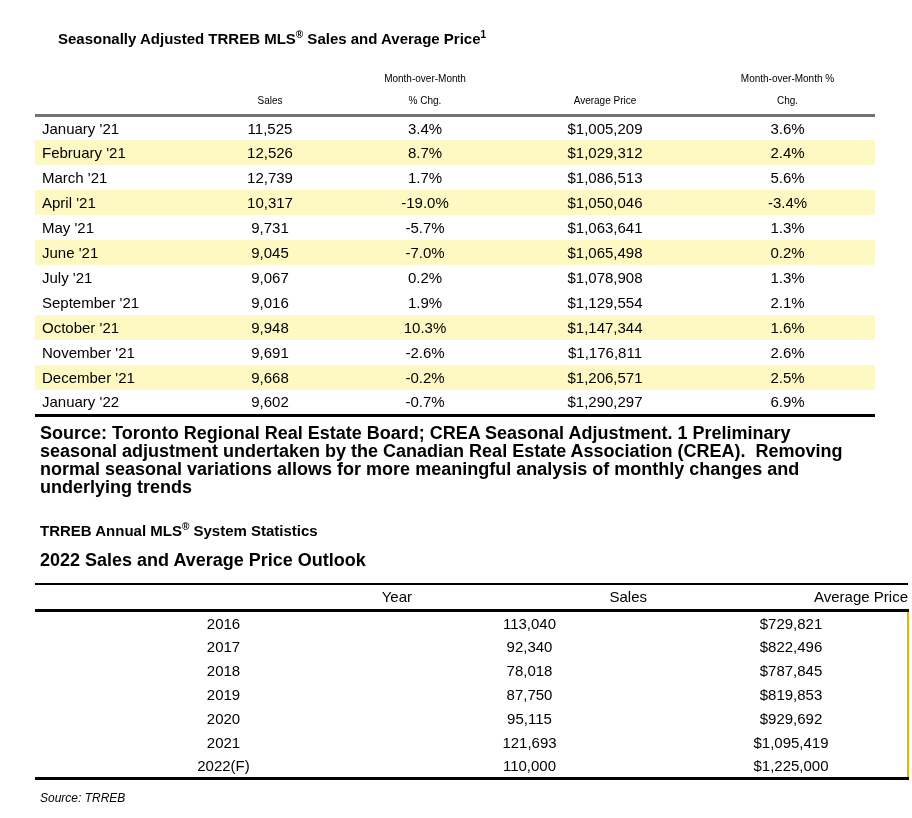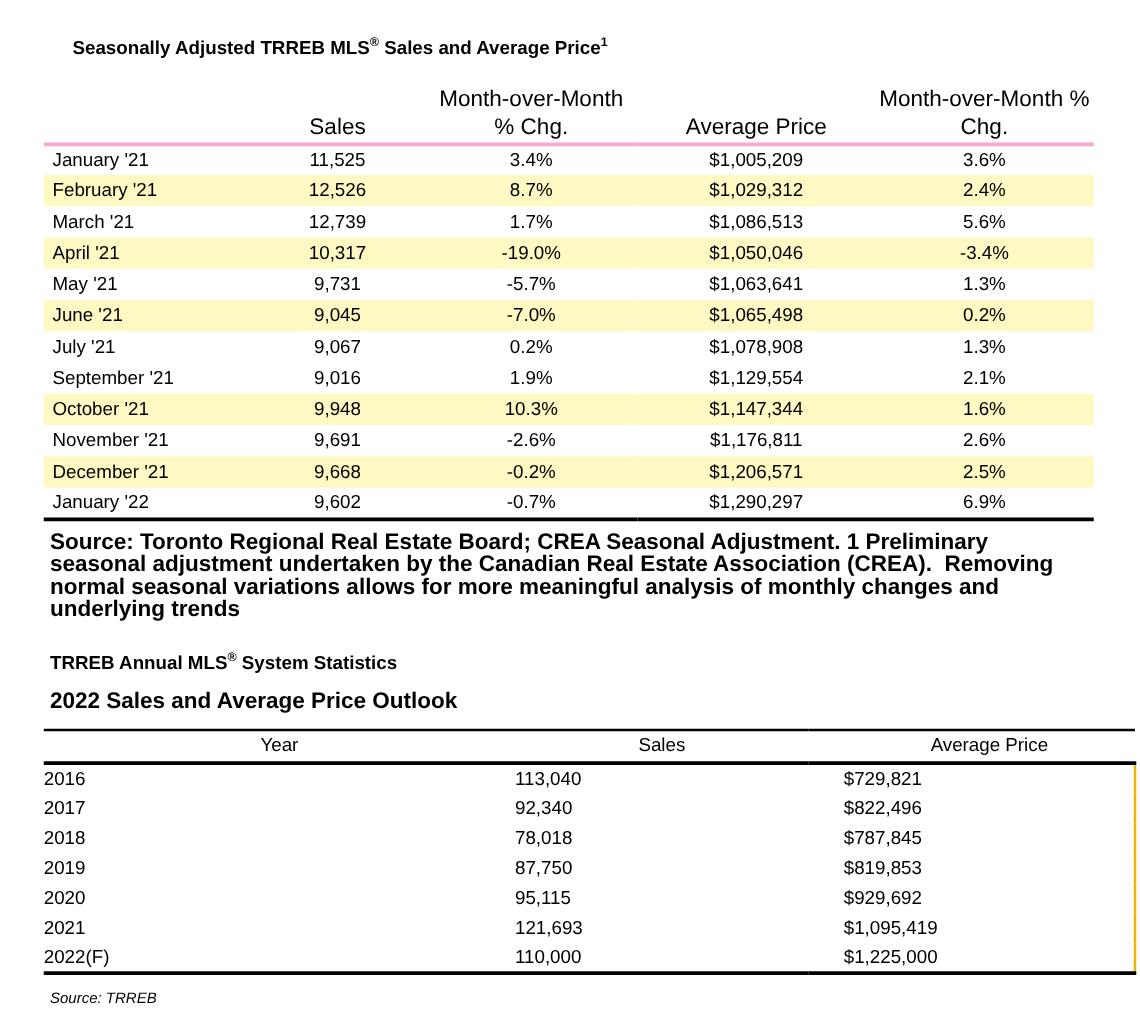--- a/index.html
+++ b/index.html
@@ -28,25 +28,25 @@
     vertical-align: super;
     font-weight: bold;
   }
   table { border-collapse: collapse; table-layout: fixed; }
 
   
   .t1 { width: 840px; margin-top: 16px; }
   .t1 thead td {
     vertical-align: bottom;
     text-align: center;
-    font-size: 18px;
+    font-size: 10px;
     line-height: 22px;
     padding: 0 0 2px 0;
     height: 52px;
-    border-bottom: 3px solid #f9a8d4;
+    border-bottom: 3px solid #737373;
   }
   .t1 tbody td {
     height: 25px;
     font-size: 15px;
     text-align: center;
     padding: 0;
     vertical-align: middle;
   }
   .t1 tbody tr.stripe { background: #fef9c3; }
   .t1 tbody tr:last-child td { border-bottom: 3px solid #000; }
@@ -61,30 +61,31 @@
     font-weight: bold;
   }
 
   
   .title2a { font-weight: bold; font-size: 15px; line-height: 16px; margin: 23px 0 0 5px; }
   .title2b { font-weight: bold; font-size: 18px; line-height: 16px; margin: 13px 0 0 5px; }
 
   .t2 { width: 873px; margin-top: 15px; }
   .t2 thead td {
     height: 27px;
-    text-align: center;
+    text-align: right;
     font-size: 15px;
     vertical-align: middle;
     border-top: 2px solid #000;
     border-bottom: 3px solid #000;
     padding: 0;
   }
   .t2 tbody td {
     height: 24px;
     font-size: 15px;
+    text-align: center;
     vertical-align: middle;
     padding: 0;
   }
   .t2 tbody td:last-child { border-right: 2px solid #eab308; }
   .t2 tbody tr:last-child td { border-bottom: 3px solid #000; }
   .t2 .avgcol { padding-left: 28px; }
 
   .source-note2 {
     font-size: 12px;
     line-height: 16px;

